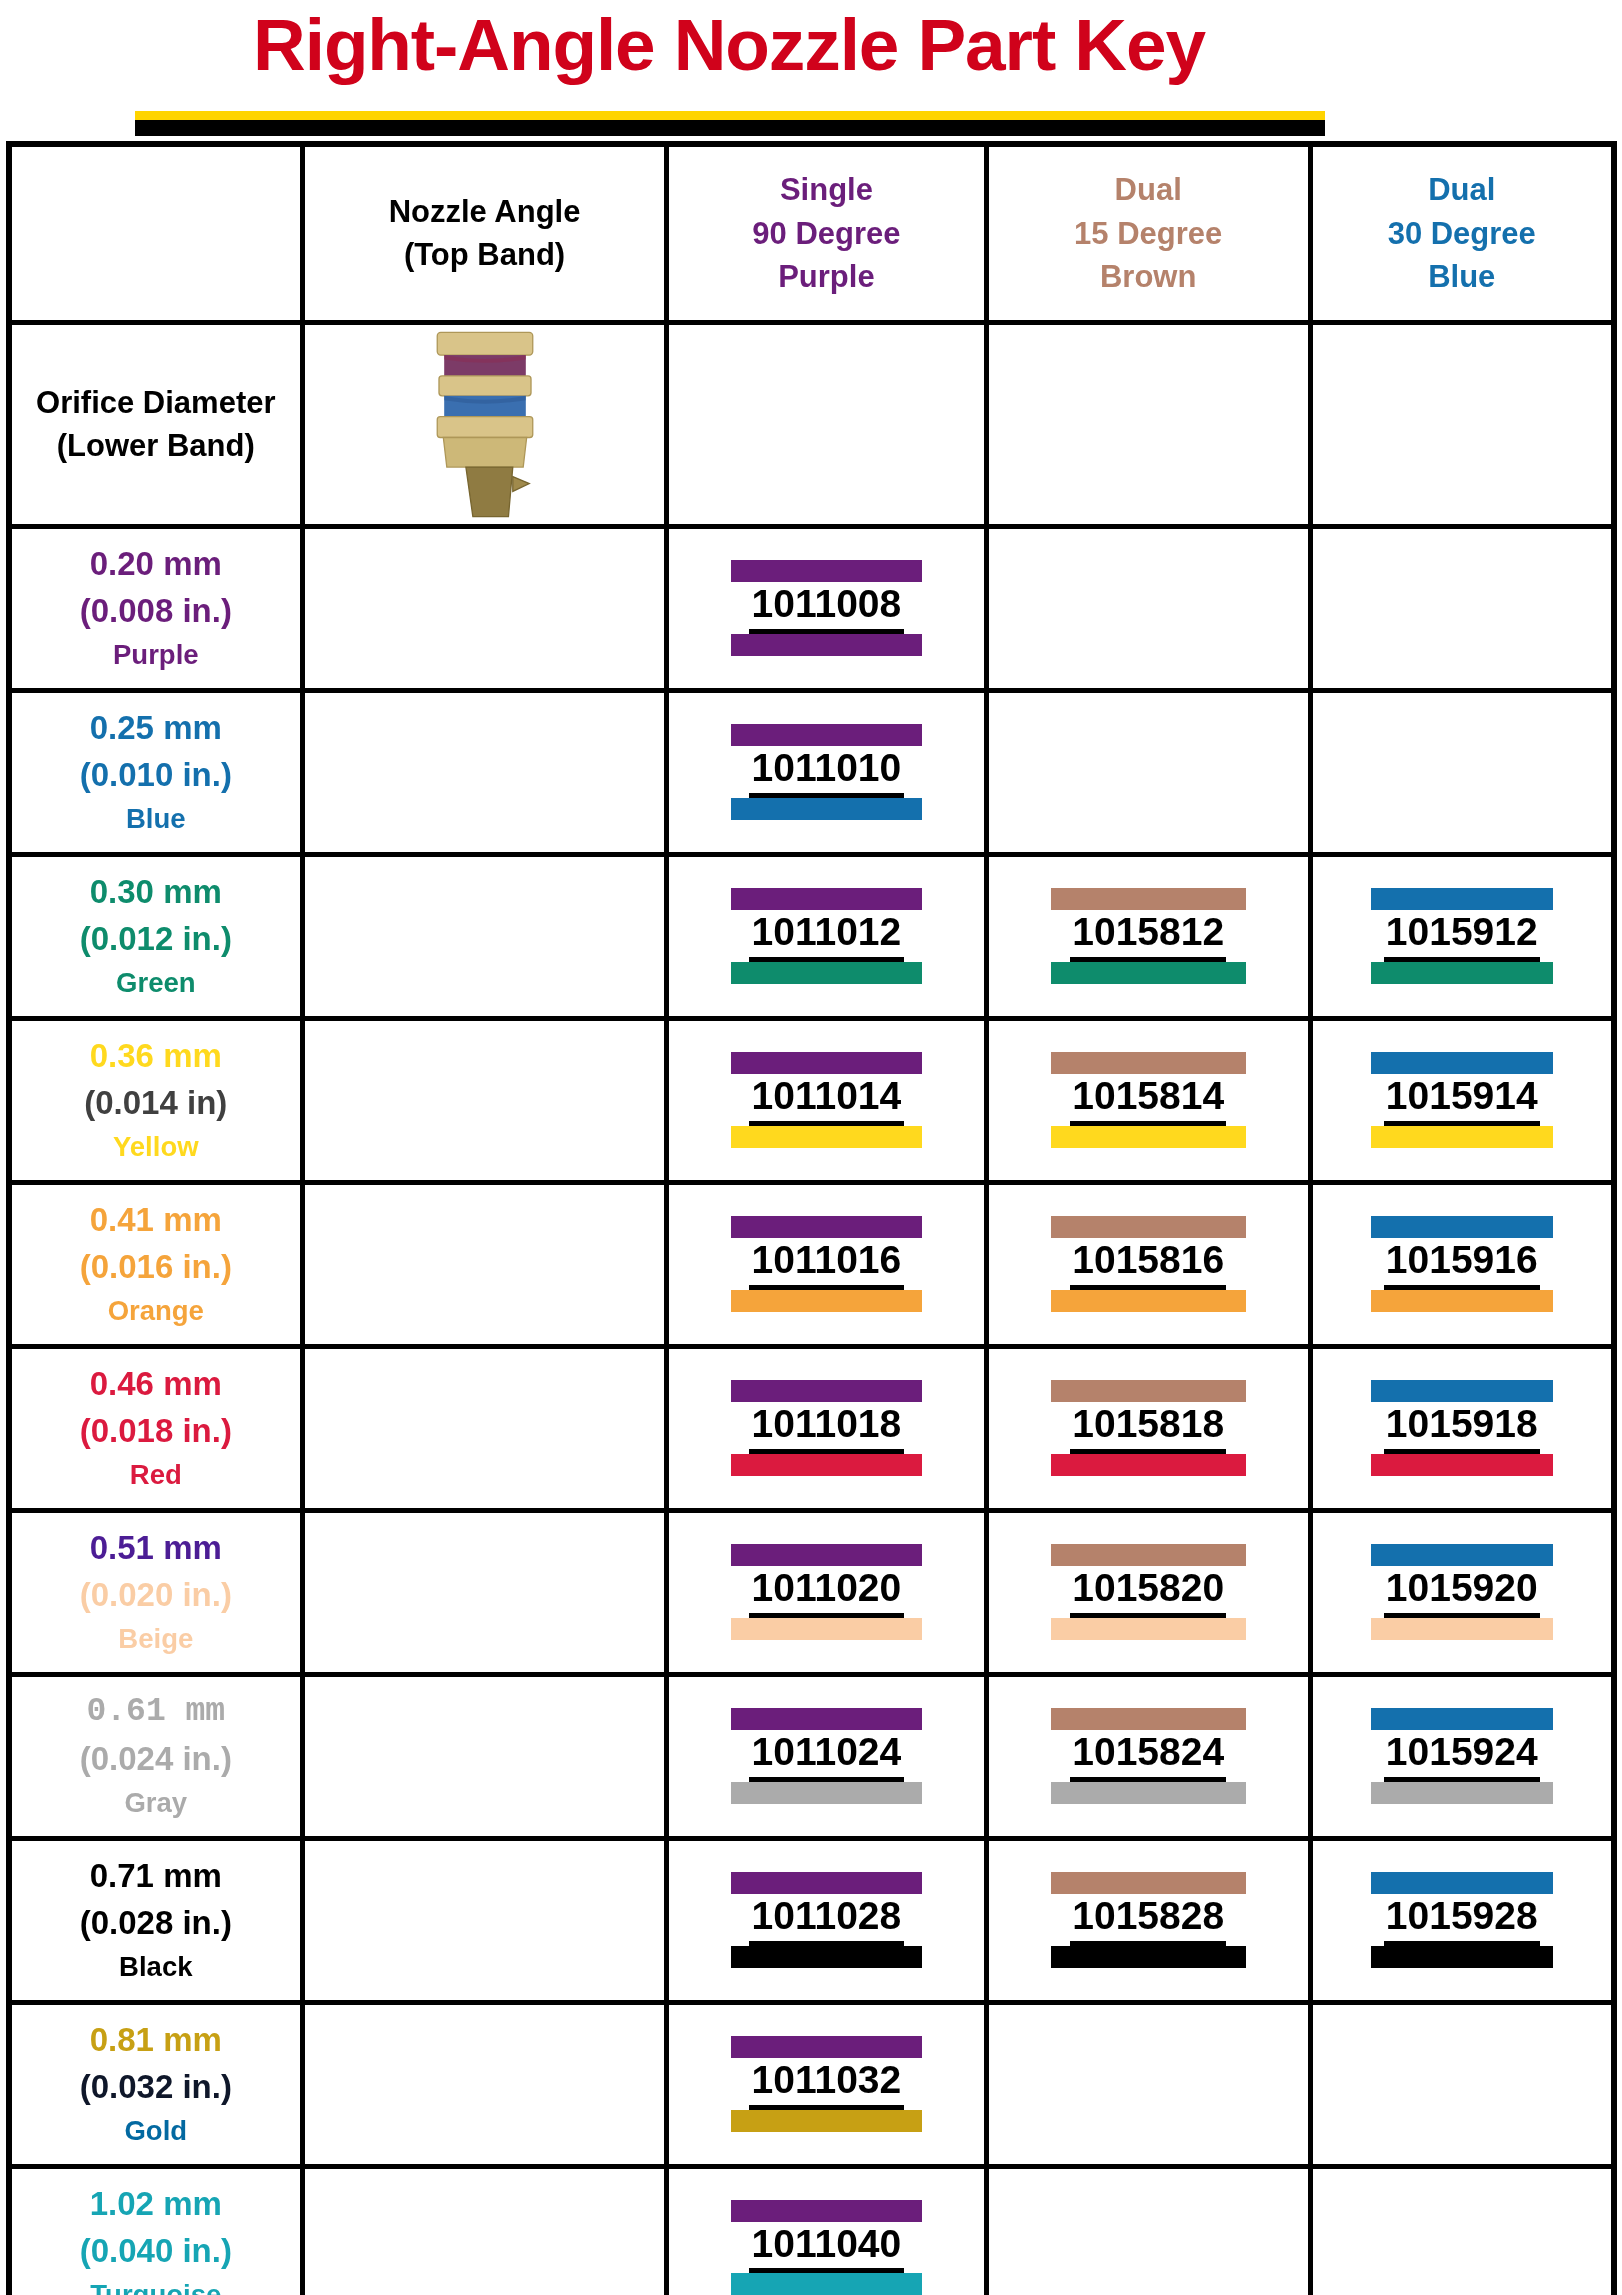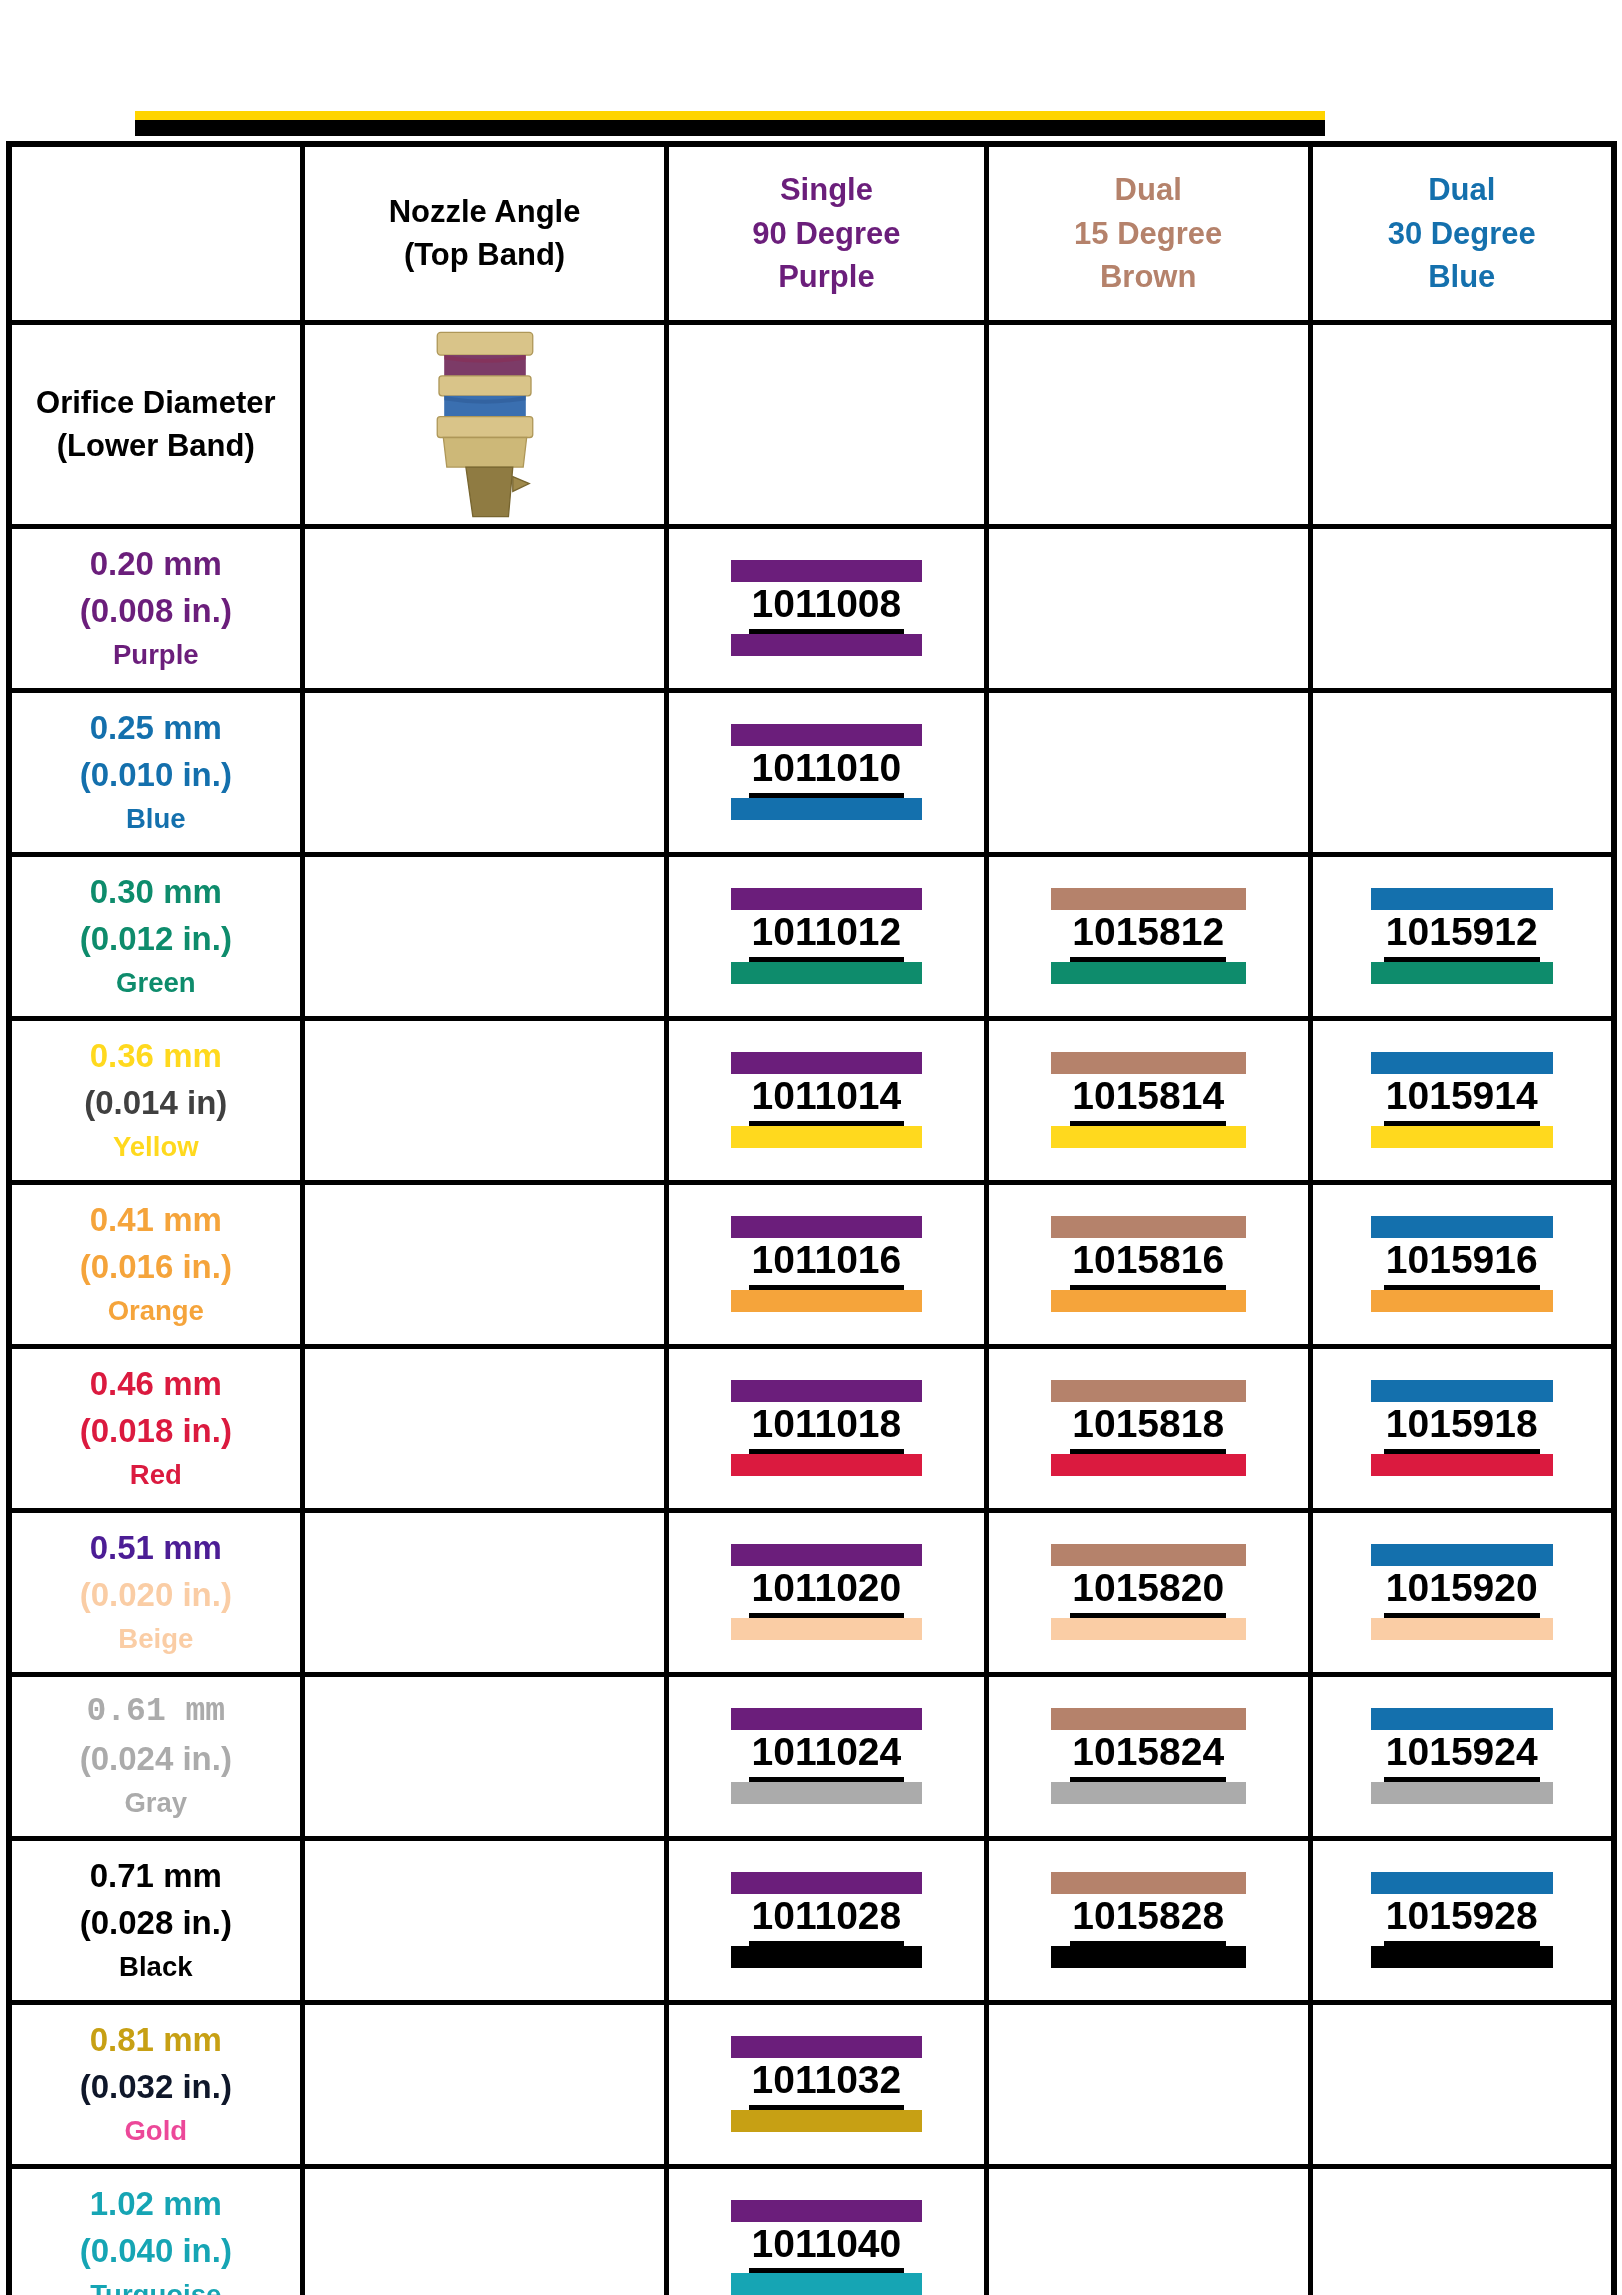--- a/index.html
+++ b/index.html
@@ -53,20 +53,21 @@
     font-size:39px; color:#000;
     border-bottom:5.2px solid #000; padding:0 2.3px 2.3px 2.3px;
     text-decoration:none; cursor:pointer;
   }
   .nozzle-wrap { display:flex; align-items:center; justify-content:center; height:100%; }
 </style>
 </head>
 <body>
 
 <div class="page-header">
+  <div class="page-title">Right-Angle Nozzle Part Key</div>
   <div class="rule-yellow"></div>
   <div class="rule-black"></div>
 
 </div>
 
 <table class="key-table">
   <colgroup>
     <col style="width:18.3%">
       <col style="width:22.7%">
       <col style="width:19.9%">
@@ -356,21 +357,21 @@
             <div class="band" style="background: rgb(20, 112, 173);"></div>
             <span class="part-number">1015928</span>
             <div class="band" style="background: rgb(0, 0, 0);"></div>
           </div>
         </td>
       </tr>
       <tr class="data-row">
         <td>
           <span class="label-line" style="color: rgb(199, 160, 20);">0.81 mm</span>
           <span class="label-line" style="color: #0f172a;">(0.032 in.)</span>
-          <span class="label-cname" style="color: #ec4899;">Gold</span>
+          <span class="label-cname" style="color: #0369a1;">Gold</span>
         </td>
         <td></td>
         <td>
           <div class="stack">
             <div class="band" style="background: rgb(107, 30, 123);"></div>
             <span class="part-number">1011032</span>
             <div class="band" style="background: rgb(199, 160, 20);"></div>
           </div>
         </td>
         <td></td>

